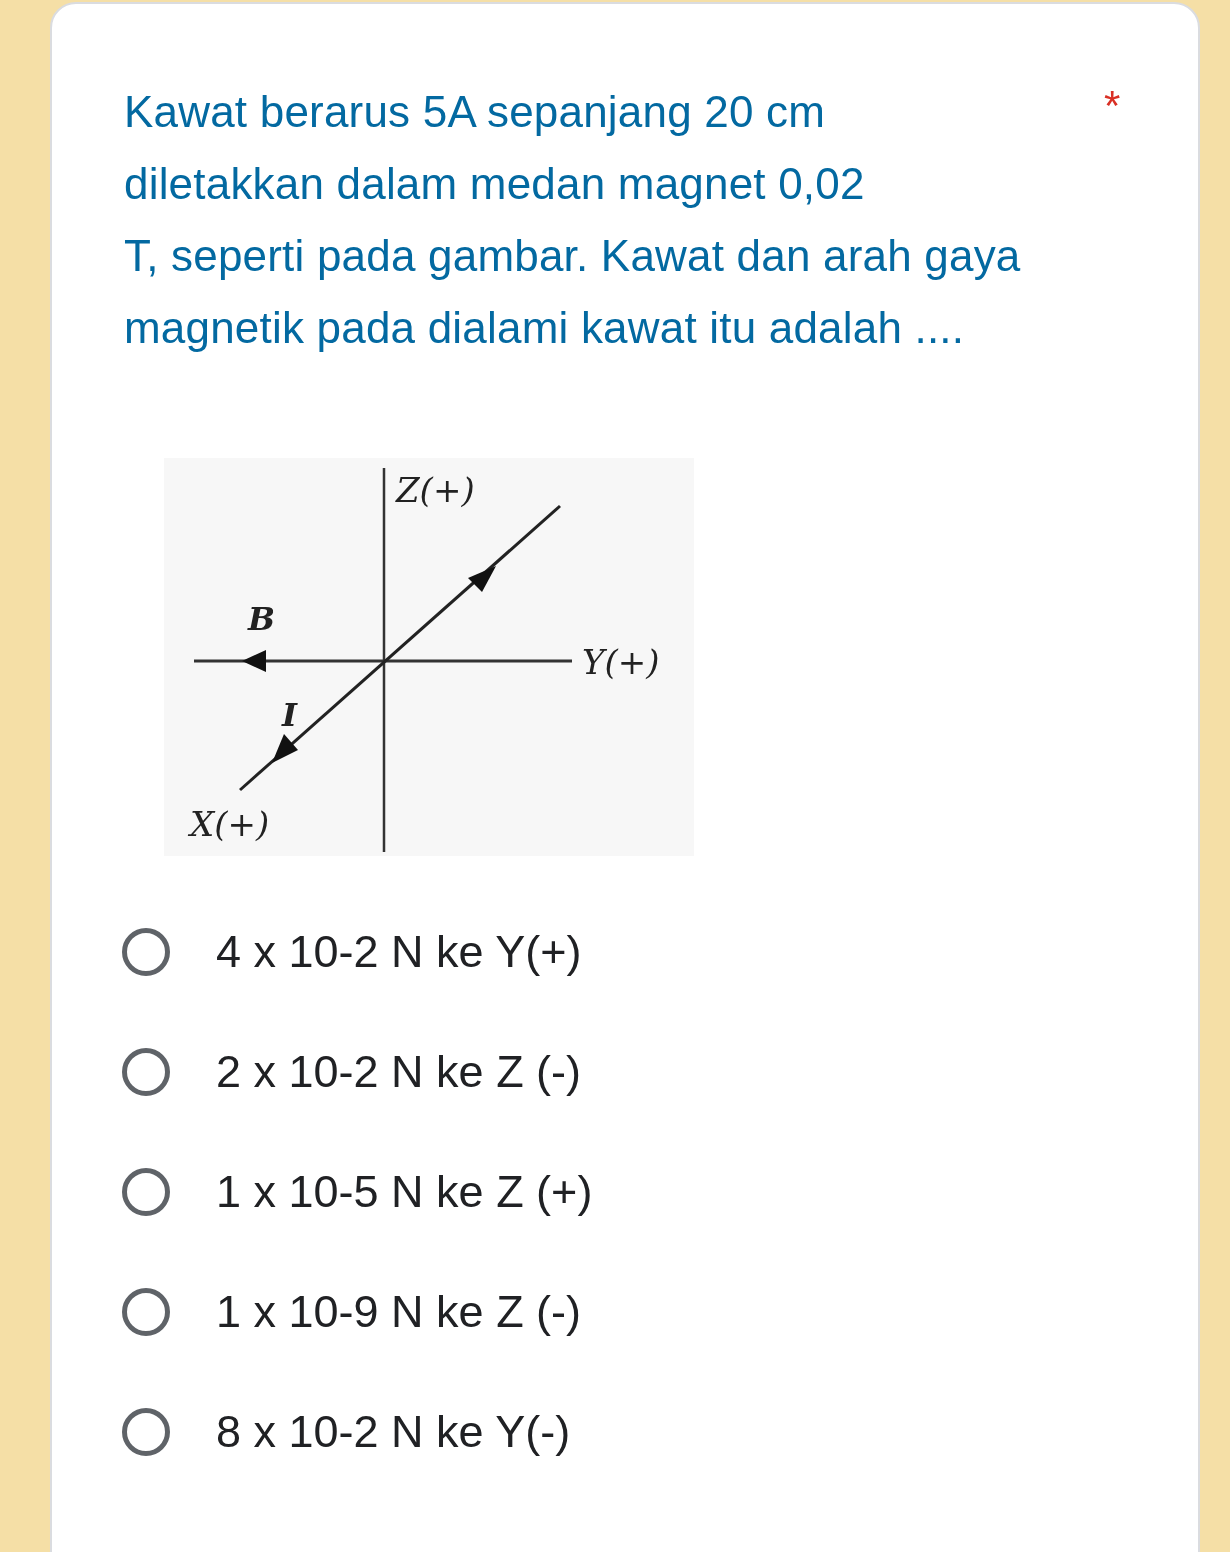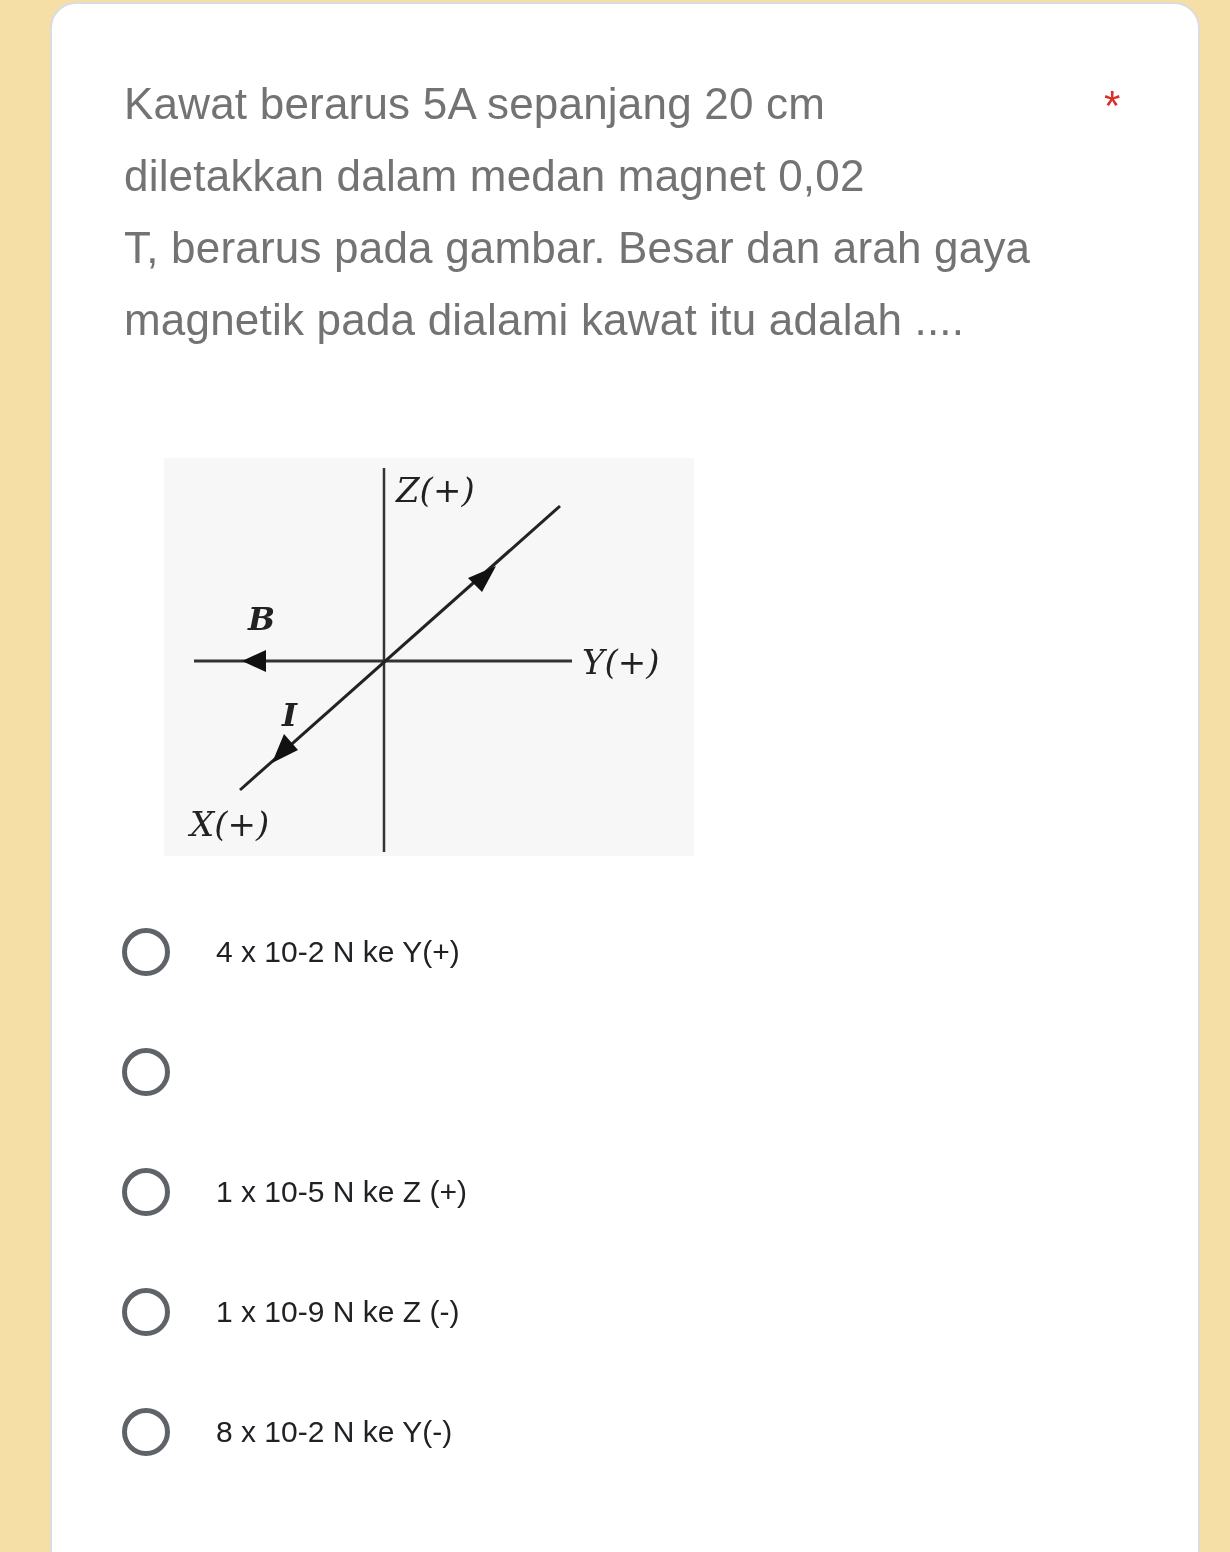--- a/index.html
+++ b/index.html
@@ -10,53 +10,53 @@
     position: relative;
   }
   .card {
     position: absolute; left: 50px; top: 2px; width: 1150px; height: 1580px;
     background: #ffffff;
     border: 2px solid #dadce0;
     border-radius: 26px;
     box-sizing: border-box;
   }
   .question {
-    position: absolute; left: 72px; top: 64px; width: 960px;
-    font-size: 44px; line-height: 72px; color: #737373;
+    position: absolute; left: 72px; top: 72px; width: 960px;
+    font-size: 44px; line-height: 72px; color: #0369a1;
     letter-spacing: 0.2px;
   }
   .required {
     position: absolute; left: 1052px; top: 78px;
     font-size: 42px; color: #d93025;
   }
   .figure {
     position: absolute; left: 112px; top: 454px; width: 530px; height: 398px;
     background: #f7f7f7;
   }
   .figure svg { display: block; }
   .options { position: absolute; left: 70px; top: 888px; }
   .option {
     display: flex; align-items: center; height: 120px; cursor: pointer;
   }
   .radio {
     width: 48px; height: 48px; border-radius: 50%;
     border: 5px solid #5f6368; box-sizing: border-box; flex: 0 0 auto;
   }
   .option-label {
-    margin-left: 46px; font-size: 30px; color: #202124;
+    margin-left: 46px; font-size: 45px; color: #202124;
   }
 </style>
 </head>
 <body>
 
 <div class="card">
   <div class="question">
     <div>Kawat berarus 5A sepanjang 20 cm</div>
     <div>diletakkan dalam medan magnet 0,02</div>
-    <div>T, berarus pada gambar. Besar dan arah gaya</div>
+    <div>T, seperti pada gambar. Kawat dan arah gaya</div>
     <div>magnetik pada dialami kawat itu adalah ....</div>
   </div>
   <div class="required">*</div>
 
   <div class="figure">
     <svg width="530" height="398" viewBox="0 0 530 398" xmlns="http://www.w3.org/2000/svg">
 
       <line x1="220" y1="10" x2="220" y2="394" stroke="#333" stroke-width="2.5"></line>
 
       <line x1="30" y1="203" x2="408" y2="203" stroke="#333" stroke-width="3"></line>
@@ -76,20 +76,21 @@
     </svg>
   </div>
 
   <div class="options">
     <div class="option">
       <div class="radio"></div>
       <span class="option-label">4 x 10-2 N ke Y(+)</span>
     </div>
     <div class="option">
       <div class="radio"></div>
+      <span class="option-label">2 x 10-2 N ke Z (-)</span>
     </div>
     <div class="option">
       <div class="radio"></div>
       <span class="option-label">1 x 10-5 N ke Z (+)</span>
     </div>
     <div class="option">
       <div class="radio"></div>
       <span class="option-label">1 x 10-9 N ke Z (-)</span>
     </div>
     <div class="option">

